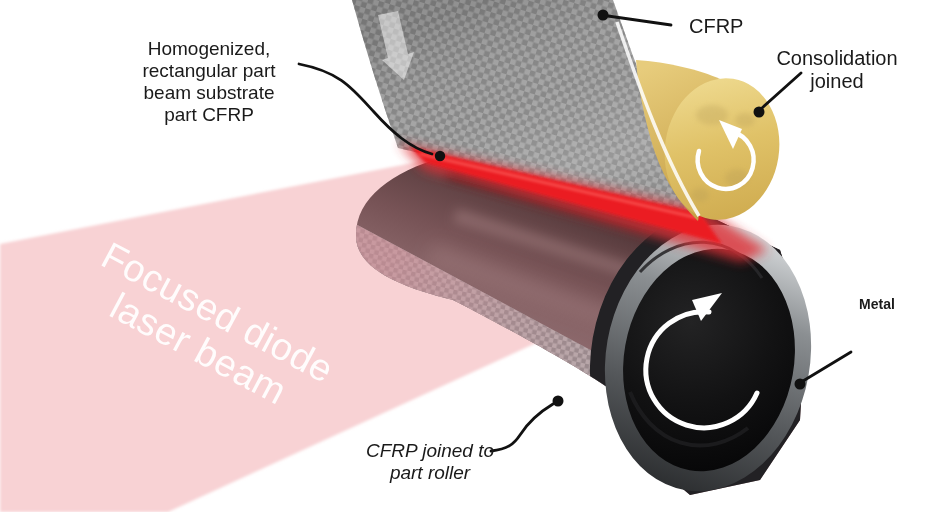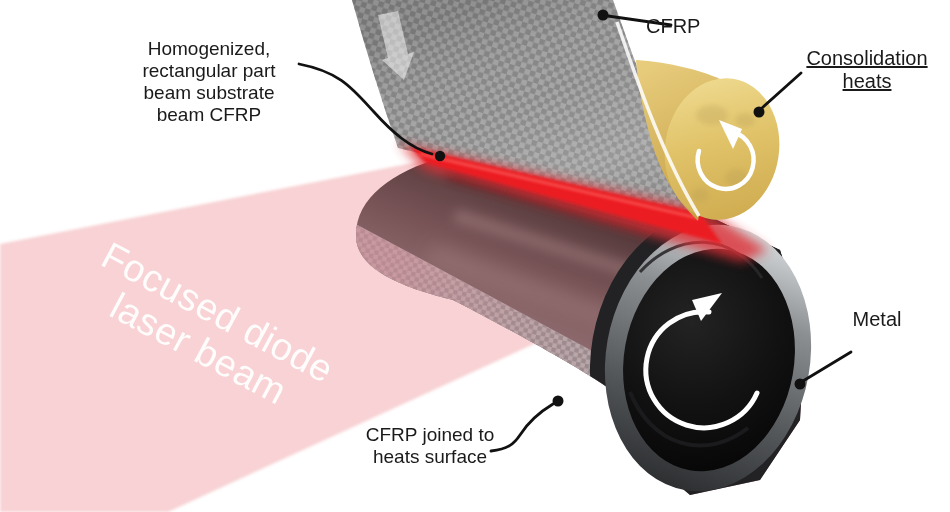--- a/index.html
+++ b/index.html
@@ -155,37 +155,37 @@
     <circle cx="759" cy="112" r="5.5"></circle>
     <circle cx="800" cy="384" r="5.5"></circle>
     <circle cx="558" cy="401" r="5.5"></circle>
   </g>
 </svg>
 
 <div class="lbl" style="left:118px;top:38px;width:182px;font-size:19px;">
   <div>Homogenized,</div>
   <div>rectangular part</div>
   <div>beam substrate</div>
-  <div>beam CFRP</div>
+  <div>part CFRP</div>
 </div>
 
-<div class="lbl" style="left:646px;top:15px;font-size:20px;">CFRP</div>
+<div class="lbl" style="left:689px;top:15px;font-size:20px;">CFRP</div>
 
-<div class="lbl" style="left:787px;top:47px;width:160px;font-size:20px;text-decoration:underline;">
+<div class="lbl" style="left:757px;top:47px;width:160px;font-size:20px;">
   <div>Consolidation</div>
-  <div>heats</div>
+  <div>joined</div>
 </div>
 
-<div class="lbl" style="left:807px;top:308px;width:140px;font-size:20px;">
+<div class="lbl" style="left:807px;top:296px;width:140px;font-size:14px;font-weight:bold;">
   <div>Metal</div>
 </div>
 
-<div class="lbl" style="left:345px;top:424px;width:170px;font-size:19px;">
+<div class="lbl" style="left:345px;top:440px;width:170px;font-size:19px;font-style:italic;">
   <div>CFRP joined to</div>
-  <div>heats surface</div>
+  <div>part roller</div>
 </div>
 
 <div class="beam-text" style="left:58px;top:290px;width:300px;font-size:38px;">
   <div>Focused diode</div>
   <div>laser beam</div>
 </div>
 
 </div>
 
 </body></html>

